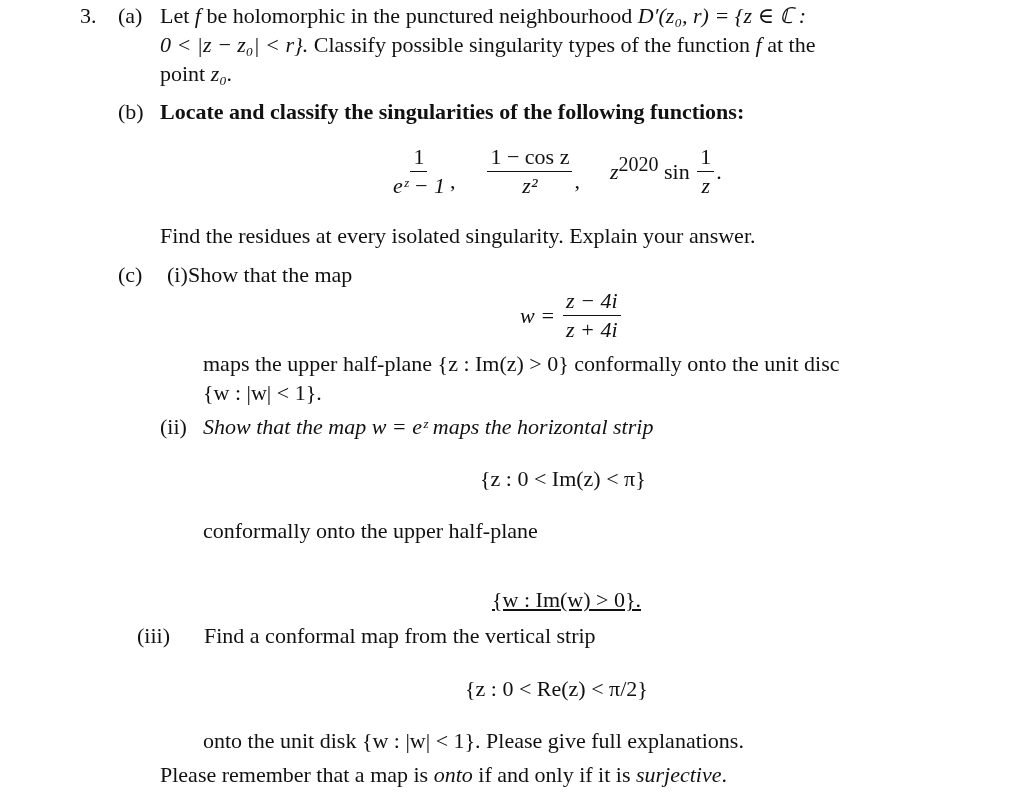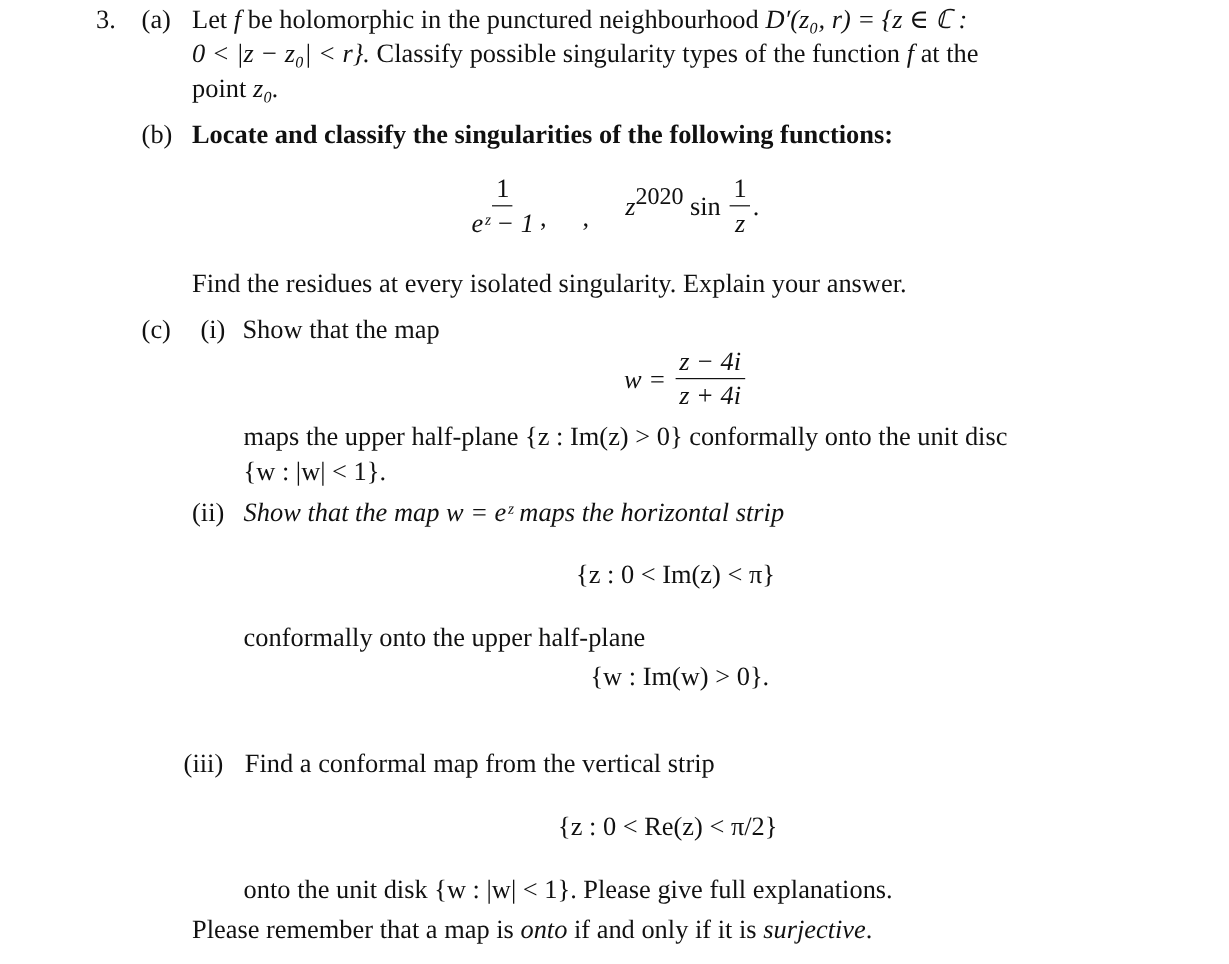--- a/index.html
+++ b/index.html
@@ -37,58 +37,62 @@
   <span class="abs" style="left:118px;top:101px;">(b)</span>
   <span class="abs" style="left:160px;top:101px;font-weight:bold;">Locate and classify the singularities of the following functions:</span>
 
   <div class="abs" style="left:388px;top:146px;display:flex;align-items:center;">
     <span class="frac">
       <span class="num">1</span>
       <span class="den m">eᶻ − 1</span>
     </span>
       <span style="margin-top:18px;">,</span>
     <span style="display:inline-block;width:30px;"></span>
+    <span class="frac">
+      <span class="num">1 − cos z</span>
+      <span class="den m">z²</span>
+    </span>
       <span style="margin-top:18px;">,</span>
     <span style="display:inline-block;width:30px;"></span>
     <span style="display:inline-flex;align-items:center;">
       <span class="m">z</span>
         <sup style="top:-8px;">2020</sup>
         <span style="white-space:pre;"> sin </span>
       <span class="frac">
         <span class="num">1</span>
         <span class="den m">z</span>
       </span>
         <span>.</span>
     </span>
   </div>
 
   <span class="abs" style="left:160px;top:225px;">Find the residues at every isolated singularity. Explain your answer.</span>
 
   <span class="abs" style="left:118px;top:264px;">(c)</span>
   <span class="abs" style="left:167px;top:264px;">(i)</span>
-  <span class="abs" style="left:202px;top:264px;">Show that the map</span>
+  <span class="abs" style="left:188px;top:264px;">Show that the map</span>
 
   <div class="abs" style="left:520px;top:290px;display:flex;align-items:center;">
     <span class="m" style="margin-right:6px;">w =</span>
     <span class="frac">
       <span class="num m">z − 4i</span>
       <span class="den m">z + 4i</span>
     </span>
   </div>
 
   <span class="abs" style="left:203px;top:353px;">maps the upper half-plane {z : Im(z) &gt; 0} conformally onto the unit disc</span>
   <span class="abs" style="left:203px;top:382px;">{w : |w| &lt; 1}.</span>
 
   <span class="abs" style="left:160px;top:416px;">(ii)</span>
   <span class="abs" style="left:203px;top:416px;font-style:italic;">Show that the map w = eᶻ maps the horizontal strip</span>
   <span class="abs" style="left:480px;top:468px;">{z : 0 &lt; Im(z) &lt; π}</span>
   <span class="abs" style="left:203px;top:520px;text-align:center;">conformally onto the upper half-plane</span>
-  <span class="abs" style="left:492px;top:553px;">{w : Im(w) &gt; 0}.</span>
+  <span class="abs" style="left:492px;top:589px;text-decoration:underline;">{w : Im(w) &gt; 0}.</span>
 
-  <span class="abs" style="left:153px;top:625px;">(iii)</span>
+  <span class="abs" style="left:137px;top:625px;">(iii)</span>
   <span class="abs" style="left:204px;top:625px;text-align:center;">Find a conformal map from the vertical strip</span>
   <span class="abs" style="left:465px;top:678px;">{z : 0 &lt; Re(z) &lt; π/2}</span>
   <span class="abs" style="left:203px;top:730px;">onto the unit disk {w : |w| &lt; 1}. Please give full explanations.</span>
 
   <div class="abs" style="left:160px;top:764px;">
     <span>Please remember that a map is </span><em>onto</em><span> if and only if it is </span><em>surjective</em><span>.</span>
   </div>
 </div>
 
 </body></html>

